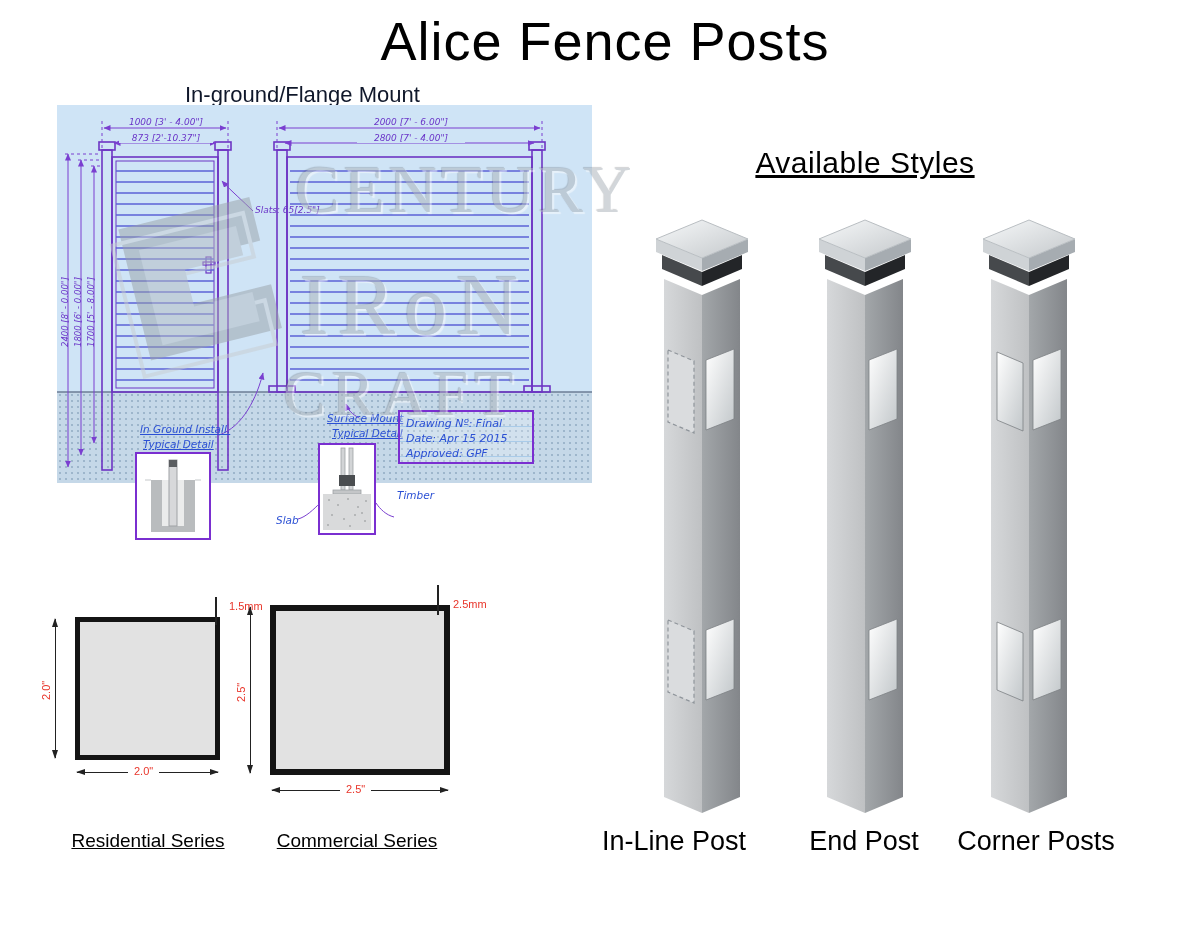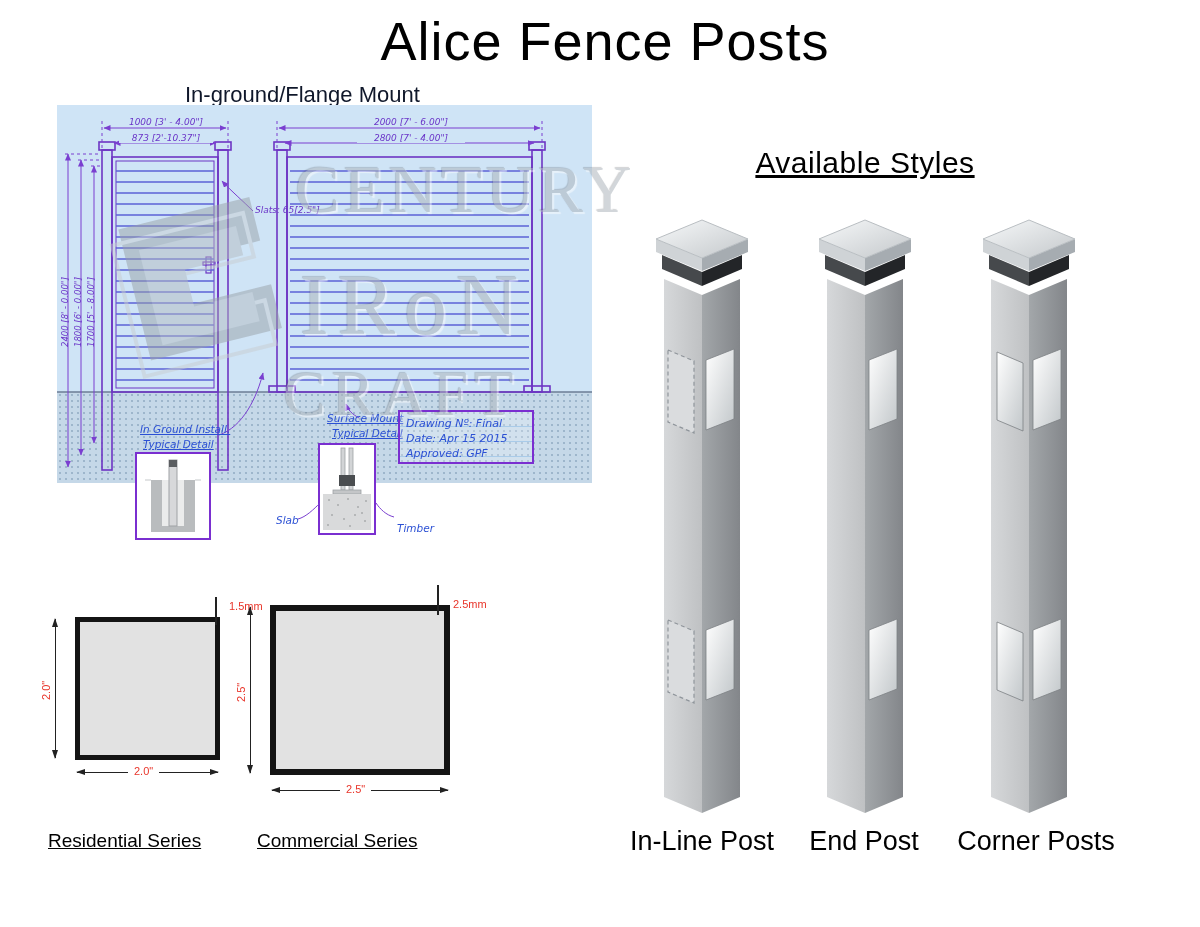--- a/index.html
+++ b/index.html
@@ -19,21 +19,21 @@
   .title-block{border:2px solid #7a2fd0;background:rgba(250,253,255,.25);
                background-image:repeating-linear-gradient(to bottom,transparent 0 14px,#a9cbe9 14px 15px);
                padding:4px 6px;box-sizing:border-box;}
   .title-block div{font-family:"DejaVu Sans",sans-serif;font-style:italic;color:#2b50d4;font-size:11px;line-height:15px;white-space:nowrap;}
   .detail-box{border:2px solid #7a2fd0;background:#fff;box-sizing:border-box;}
   .wm-text{font-family:"Liberation Serif",serif;color:#aeb6bd;opacity:.55;pointer-events:none;line-height:1;
            text-shadow:2px 2px 1px rgba(255,255,255,.9),-1px -1px 1px rgba(70,75,82,.45);}
   .styles-heading{font-size:30px;text-decoration:underline;text-align:center;letter-spacing:.5px;color:#000;}
   .post-label{font-size:27px;color:#000;text-align:center;}
   .cs-heading{font-size:20px;text-decoration:underline;text-align:center;color:#000;}
-  .series-label{font-size:19px;text-decoration:underline;color:#000;}
+  .series-label{font-size:19px;text-decoration:underline;text-align:center;color:#000;}
   .sq{background:#e2e2e2;border:5px solid #141414;box-sizing:border-box;}
   .red{color:#e8352a;font-size:11px;white-space:nowrap;}
   .dline-h{border-top:1.3px solid #222;height:0;}
   .dline-v{border-left:1.3px solid #222;width:0;}
   .tri{width:0;height:0;position:absolute;}
   .tri-l{left:-1px;top:-4.5px;border-top:3.5px solid transparent;border-bottom:3.5px solid transparent;border-right:9px solid #222;}
   .tri-r{right:-1px;top:-4.5px;border-top:3.5px solid transparent;border-bottom:3.5px solid transparent;border-left:9px solid #222;}
   .tri-u{top:-1px;left:-4.5px;border-left:3.5px solid transparent;border-right:3.5px solid transparent;border-bottom:9px solid #222;}
   .tri-d{bottom:-1px;left:-4.5px;border-left:3.5px solid transparent;border-right:3.5px solid transparent;border-top:9px solid #222;}
   .tick{background:#222;width:1.5px;}
@@ -163,21 +163,21 @@
           <circle cx="35" cy="70" r="1"></circle>
           <circle cx="45" cy="76" r="1"></circle>
         <circle cx="8" cy="80" r="1"></circle>
           <circle cx="30" cy="81" r="1"></circle>
           <circle cx="42" cy="68" r="1"></circle>
       </g>
     </svg>
   </div>
 
   <div class="abs hand" style="left:276px;top:514px;font-size:10.5px;">Slab</div>
-  <div class="abs hand" style="left:397px;top:522px;font-size:10.5px;">Timber</div>
+  <div class="abs hand" style="left:397px;top:489px;font-size:10.5px;">Timber</div>
   <svg class="abs" style="left:296px;top:495px;" width="110" height="30" viewBox="0 0 110 30">
     <path d="M2,24 C10,22 18,14 24,8" stroke="#7a3fd0" fill="none" stroke-width="1"></path>
     <path d="M98,22 C90,20 84,14 80,8" stroke="#7a3fd0" fill="none" stroke-width="1"></path>
   </svg>
 
   <svg class="abs" style="left:78px;top:180px;opacity:.5;pointer-events:none;" width="260" height="240" viewBox="0 0 260 240">
     <g transform="rotate(-14 130 120)">
       <path d="M60,30 h135 v45 h-85 v45 h85 v45 h-135 z" fill="#99a1a8"></path>
       <path d="M60,30 h135 v45 h-85 v45 h85 v45 h-135 z" fill="none" stroke="#c8cdd2" stroke-width="4" transform="translate(-10,14)"></path>
       <path d="M75,55 h100 v30 h-60 v38 h60 v30 h-100 z" fill="#b4bbc1"></path>
@@ -276,21 +276,21 @@
     <polygon points="65,60 105,43 105,57 65,74" fill="#232528"></polygon>
     <polygon points="19,27 65,46 65,59 19,40" fill="#cfd3d6"></polygon>
     <polygon points="65,46 111,27 111,40 65,59" fill="#a6acb1"></polygon>
     <polygon points="65,8 111,27 65,46 19,27" fill="url(#p3C)" stroke="#b9bec2" stroke-width="1"></polygon>
     <polygon points="33,140 59,151 59,219 33,208" fill="url(#p3W)" stroke="#7c8084" stroke-width=".8"></polygon>
     <polygon points="33,410 59,421 59,489 33,478" fill="url(#p3W)" stroke="#7c8084" stroke-width=".8"></polygon>
     <polygon points="69,148 97,137 97,207 69,218" fill="url(#p3W)" stroke="#7c8084" stroke-width=".8"></polygon>
     <polygon points="69,418 97,407 97,477 69,488" fill="url(#p3W)" stroke="#7c8084" stroke-width=".8"></polygon>
   </svg>
 
-  <div class="abs post-label" style="left:602px;top:826px;width:200px;">In-Line Post</div>
+  <div class="abs post-label" style="left:574px;top:826px;width:200px;">In-Line Post</div>
   <div class="abs post-label" style="left:764px;top:826px;width:200px;">End Post</div>
   <div class="abs post-label" style="left:936px;top:826px;width:200px;">Corner Posts</div>
 
 
   <div class="abs sq" style="left:75px;top:617px;width:145px;height:143px;"></div>
   <div class="abs tick" style="left:215px;top:597px;height:28px;"></div>
   <div class="abs red" style="left:229px;top:600px;">1.5mm</div>
   <div class="abs dline-v" style="left:55px;top:619px;height:139px;">
     <span class="tri tri-u"></span>
       <span class="tri tri-d"></span>

